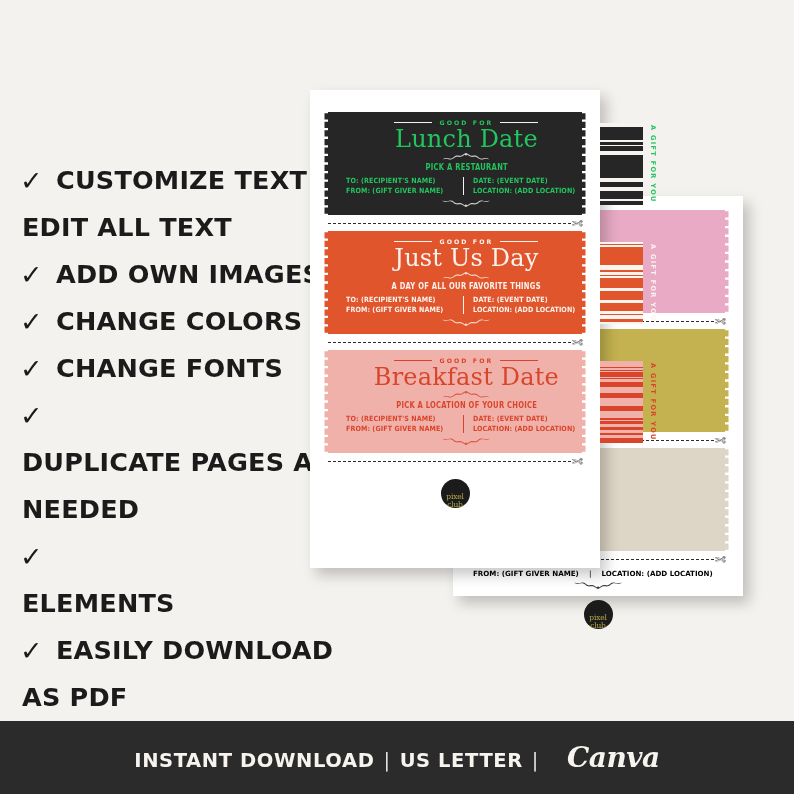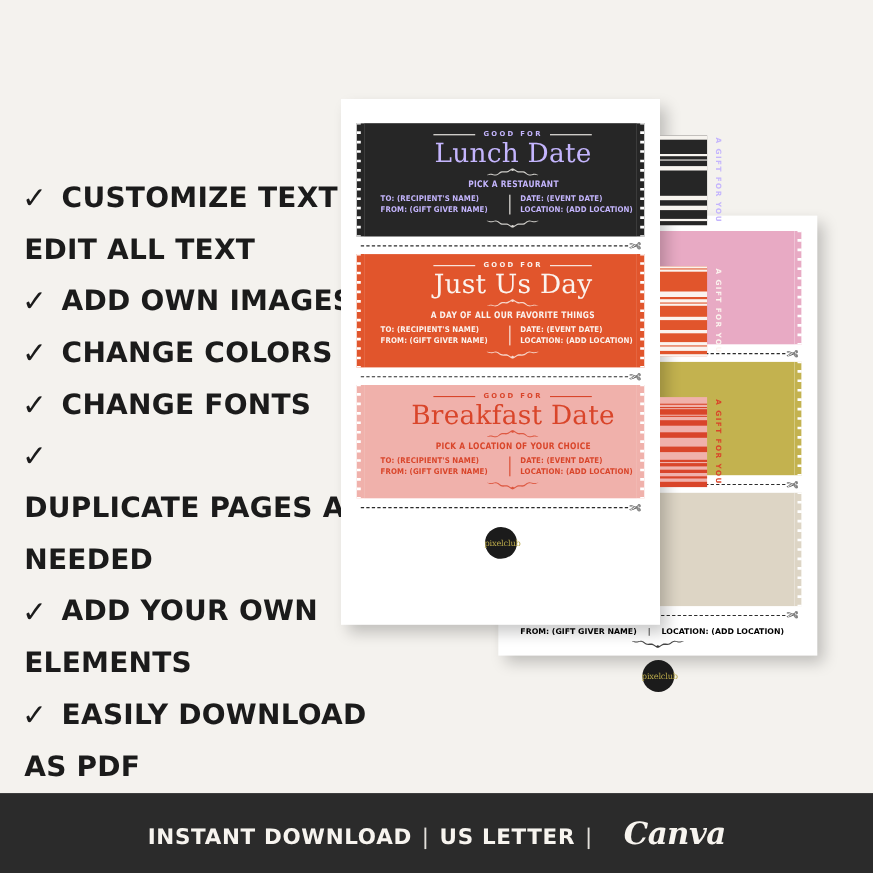--- a/index.html
+++ b/index.html
@@ -172,22 +172,22 @@
   .scissors {
     font-size: 13px; line-height: 13px; color: #2b2b2b;
     margin: 0 3px 0 1px;
     transform: scaleX(-1);
   }
 
   
   .logo-circle {
     width: 29px; height: 29px; border-radius: 50%;
     background: #1b1b1b;
-    display: flex; flex-direction: row;
-    align-items: center; justify-content: flex-start;
+    display: flex; flex-direction: column;
+    align-items: center; justify-content: flex-end;
     color: #b9a84a;
     font-family: "DejaVu Serif", serif;
     font-size: 7.5px; line-height: 7.4px;
     letter-spacing: -.2px;
   }
   .logo-row { display: flex; justify-content: center; padding: 10px 0 0 0; }
 
   
   .ticket-m { display: flex; height: 103px; }
   .stub-m {
@@ -258,21 +258,20 @@
       <div class="feat-line indent">
         <span class="chk empty"></span>
         <span>DUPLICATE PAGES AS</span>
       </div>
       <div class="feat-line indent">
         <span class="chk empty"></span>
         <span>NEEDED</span>
       </div>
       <div class="feat-line">
         <span class="chk wide">✓</span>
-        <span>ADD YOUR OWN</span>
       </div>
       <div class="feat-line indent">
         <span class="chk empty"></span>
         <span>ELEMENTS</span>
       </div>
       <div class="feat-line">
         <span class="chk wide">✓</span>
         <span>EASILY DOWNLOAD</span>
       </div>
       <div class="feat-line indent">
@@ -409,21 +408,21 @@
         <div class="logo-circle" style="background: rgb(27, 27, 27); color: rgb(185, 168, 74);">
           <div>pixel</div>
           <div>club</div>
         </div>
       </div>
       <div style="position: absolute; left: 0px; right: 0px; bottom: 0px; height: 0px;"></div>
     </div>
 
   <div class="sheet sheet-front" id="front-sheet" style="padding: 22px 14px 8px;">
       <div class="ticket-wrap">
-        <div class="ticket" style="background: rgb(38, 38, 38); color: #c4b5fd;">
+        <div class="ticket" style="background: rgb(38, 38, 38); color: #22c55e;">
           <div class="scallop-l" style="background: rgb(255, 255, 255);">
             <svg width="7" height="103" viewBox="0 0 7 103" style="display: block;">
               <path d="M7,0 L4,0 L4,1.2 L0.5,1.2 L0.5,7.383333333333334 L4,7.383333333333334 L4,9.783333333333333 L0.5,9.783333333333333 L0.5,15.966666666666669 L4,15.966666666666669 L4,18.366666666666667 L0.5,18.366666666666667 L0.5,24.55 L4,24.55 L4,26.95 L0.5,26.95 L0.5,33.13333333333333 L4,33.13333333333333 L4,35.53333333333334 L0.5,35.53333333333334 L0.5,41.71666666666667 L4,41.71666666666667 L4,44.116666666666674 L0.5,44.116666666666674 L0.5,50.3 L4,50.3 L4,52.7 L0.5,52.7 L0.5,58.88333333333333 L4,58.88333333333333 L4,61.28333333333334 L0.5,61.28333333333334 L0.5,67.46666666666667 L4,67.46666666666667 L4,69.86666666666667 L0.5,69.86666666666667 L0.5,76.05 L4,76.05 L4,78.45 L0.5,78.45 L0.5,84.63333333333334 L4,84.63333333333334 L4,87.03333333333335 L0.5,87.03333333333335 L0.5,93.21666666666667 L4,93.21666666666667 L4,95.61666666666667 L0.5,95.61666666666667 L0.5,101.8 L4,101.8 L4,103 L7,103 Z" fill="#262626"></path>
             </svg>
           </div>
           <div class="ticket-body">
             <div class="tk-goodfor">
               <span class="tk-rule" style="background: rgb(247, 244, 239);"></span>
               <span>GOOD FOR</span>
               <span class="tk-rule" style="background: rgb(247, 244, 239);"></span>

